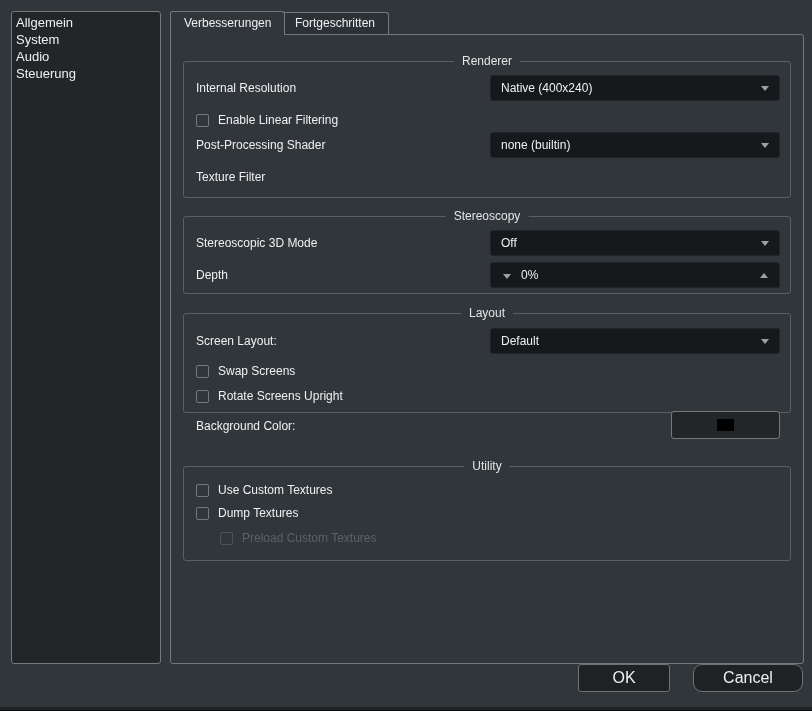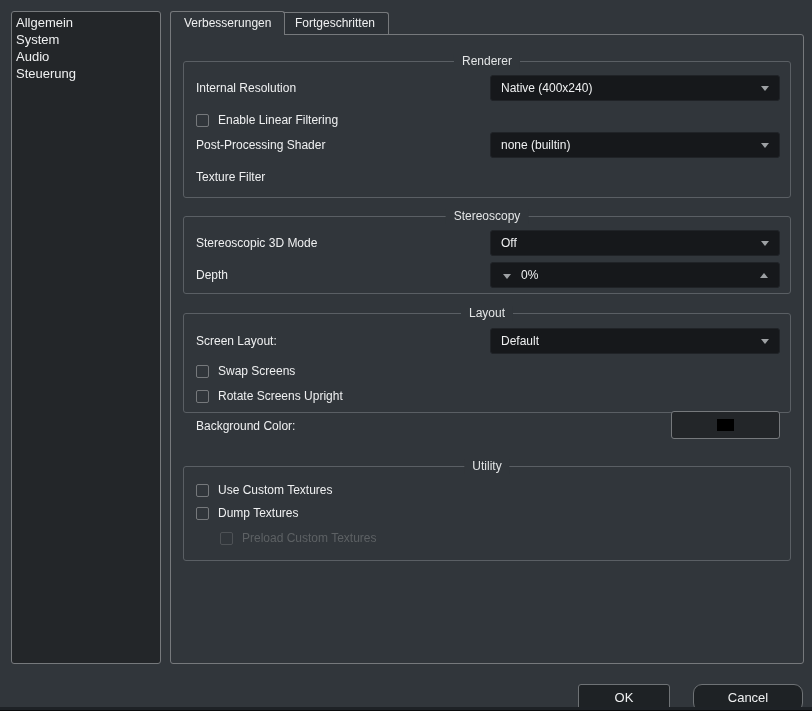--- a/index.html
+++ b/index.html
@@ -114,24 +114,24 @@
   
   .color-button{
     position:absolute;left:487px;top:97px;width:109px;height:28px;
     background:#232629;border:1px solid var(--border);border-radius:3px;
     display:flex;align-items:center;justify-content:center;cursor:default;
   }
   .color-swatch{width:17px;height:12px;background:#000000;}
 
   
   .dlg-button{
-    position:absolute;top:684px;height:28px;
+    position:absolute;top:664px;height:28px;
     background:var(--button-bg);
     border:1px solid #6e7275;border-radius:3px;
-    color:var(--text);text-align:center;line-height:26px;font-size:13px;cursor:default;
+    color:var(--text);text-align:center;line-height:26px;font-size:16px;cursor:default;
   }
   #ok-button{left:578px;width:92px;}
   #cancel-button{left:693px;width:110px;border-radius:9px;}
 </style>
 </head>
 <body>
 
 <div class="sidebar-list">
   <div class="sidebar-item">Allgemein</div>
   <div class="sidebar-item">System</div>

